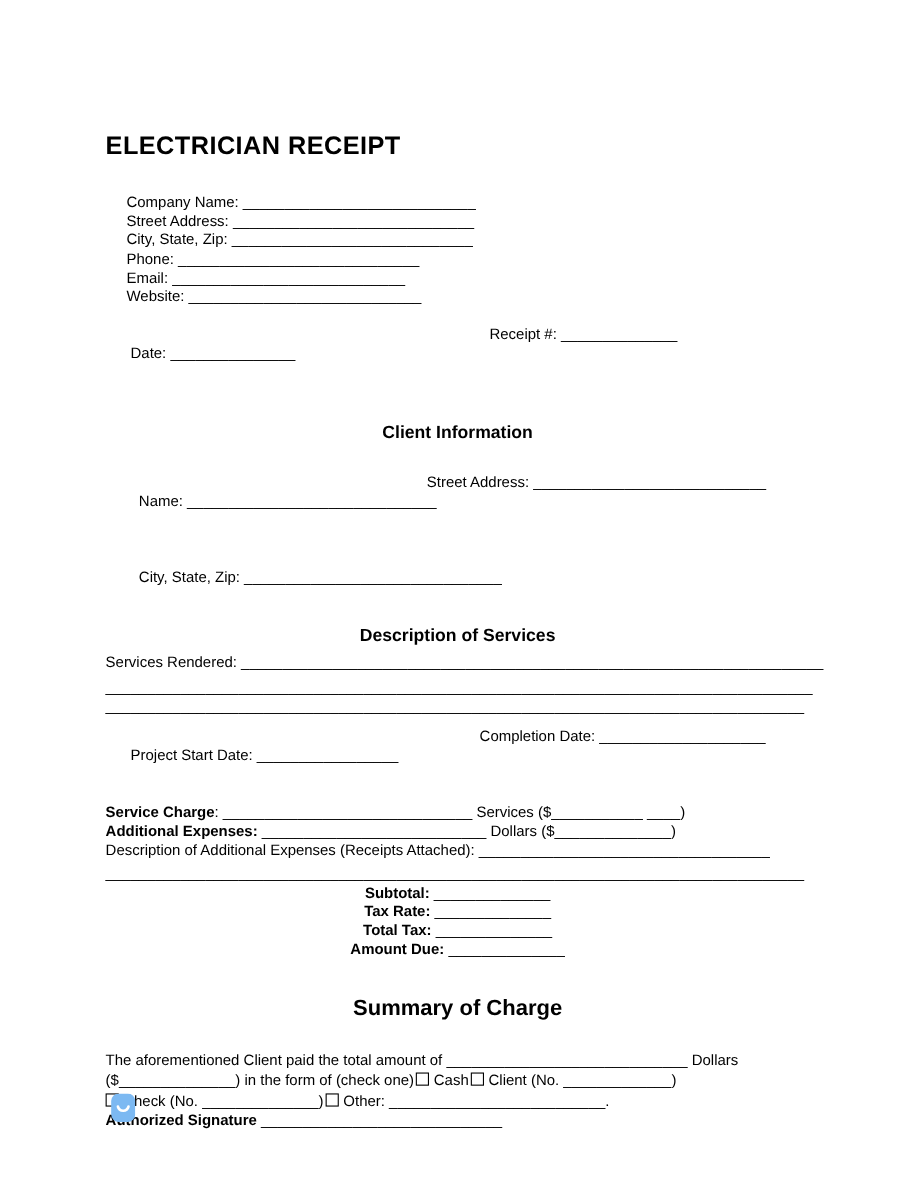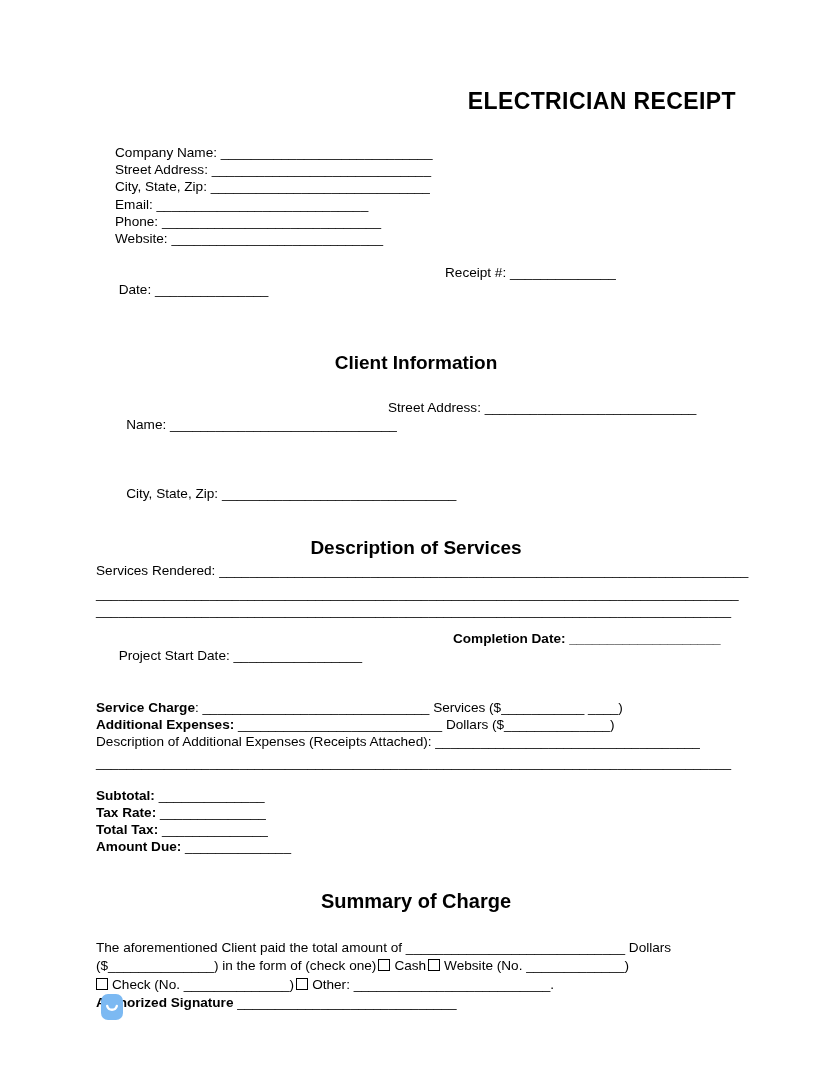--- a/index.html
+++ b/index.html
@@ -12,56 +12,56 @@
     color: #000000;
     overflow: hidden;
   }
   .content {
     position: absolute;
     left: 96px;
     top: 0;
     width: 640px;
   }
   .doc-title {
-    margin-top: 88px;
+    margin-top: 119px;
     font-size: 23px;
     line-height: 26px;
     font-weight: bold;
     letter-spacing: 0.4px;
-    text-align: right;
+    text-align: left;
     white-space: pre;
   }
   .line {
     font-size: 13.6px;
     line-height: 17.2px;
     white-space: pre;
   }
   .b { font-weight: bold; }
   .section-heading {
-    font-size: 19px;
+    font-size: 16px;
     line-height: 25px;
     font-weight: bold;
     text-align: center;
     white-space: pre;
   }
   .company-block { margin-top: 30px; margin-left: 19px; }
   .date-row { margin-top: 17px; position: relative; }
   .date-row .right { position: absolute; left: 349px; top: 0; }
   .client-heading { margin-top: 17px; }
   .client-block { margin-top: 24px; }
   .two-col { position: relative; }
   .client-r1 .right { position: absolute; left: 292px; top: 0; }
   .client-r2 .right { position: absolute; left: 359px; top: 0; }
   .services-heading { margin-top: 16px; }
   .sr-line { margin-top: 2px; }
   .overflow1 { margin-top: 5px; }
   .project-row { margin-top: 11px; position: relative; }
-  .project-row .right { position: absolute; left: 357px; top: 0; font-weight: bold; }
+  .project-row .right { position: absolute; left: 340px; top: 0; }
   .blank-c { margin-top: 4px; }
-  .totals-block { margin-top: 15px; text-align: left; }
+  .totals-block { text-align: center; }
   .summary-heading { margin-top: 32px; font-size: 20px; line-height: 26px; }
   .summary-para { margin-top: 25px; }
   .summary-para .line { line-height: 18.6px; }
   .checkbox {
     display: inline-block;
     width: 10px;
     height: 10px;
     border: 1.4px solid #000;
     vertical-align: -1px;
     margin: 0 4px 0 2px;
@@ -80,22 +80,22 @@
 
 <div class="page">
   <div class="content">
 
     <div class="doc-title">ELECTRICIAN RECEIPT</div>
 
     <div class="company-block">
       <div class="line"><span>Company Name: </span><span>____________________________</span></div>
       <div class="line"><span>Street Address: </span><span>_____________________________</span></div>
       <div class="line"><span>City, State, Zip: </span><span>_____________________________</span></div>
+      <div class="line"><span>Phone: </span><span>_____________________________</span></div>
       <div class="line"><span>Email: </span><span>____________________________</span></div>
-      <div class="line"><span>Phone: </span><span>_____________________________</span></div>
       <div class="line"><span>Website: </span><span>____________________________</span></div>
     </div>
 
     <div class="line date-row">
       <span><span>Date: </span><span>_______________</span></span>
       <span class="right"><span>Receipt #: </span><span>______________</span></span>
     </div>
 
     <div class="section-heading client-heading">Client Information</div>
 
@@ -131,21 +131,21 @@
       <div class="line"><span class="b">Subtotal:</span><span> ______________</span></div>
       <div class="line"><span class="b">Tax Rate:</span><span> ______________</span></div>
       <div class="line"><span class="b">Total Tax:</span><span> ______________</span></div>
       <div class="line"><span class="b">Amount Due:</span><span> ______________</span></div>
     </div>
 
     <div class="section-heading summary-heading">Summary of Charge</div>
 
     <div class="summary-para">
       <div class="line"><span>The aforementioned Client paid the total amount of </span><span>_____________________________</span><span> Dollars</span></div>
-      <div class="line"><span>($______________) in the form of (check one)</span><span class="checkbox"></span><span>Cash</span><span class="checkbox"></span><span>Website (No. _____________)</span></div>
+      <div class="line"><span>($______________) in the form of (check one)</span><span class="checkbox"></span><span>Cash</span><span class="checkbox"></span><span>Client (No. _____________)</span></div>
       <div class="line"><span class="checkbox first"></span><span>Check (No. ______________)</span><span class="checkbox"></span><span>Other: __________________________.</span></div>
       <div class="line"><span class="b">Authorized Signature</span><span> _____________________________</span></div>
     </div>
 
   </div>
 
   <svg class="brand-logo" viewBox="0 0 22 26" xmlns="http://www.w3.org/2000/svg">
     <rect x="0" y="0" width="22" height="26" rx="7" fill="#7cb9f2"></rect>
     <path d="M 6.2 12 C 7.5 17, 14.5 17, 15.8 12" stroke="#ffffff" stroke-width="2.4" fill="none" stroke-linecap="round"></path>
   </svg>

